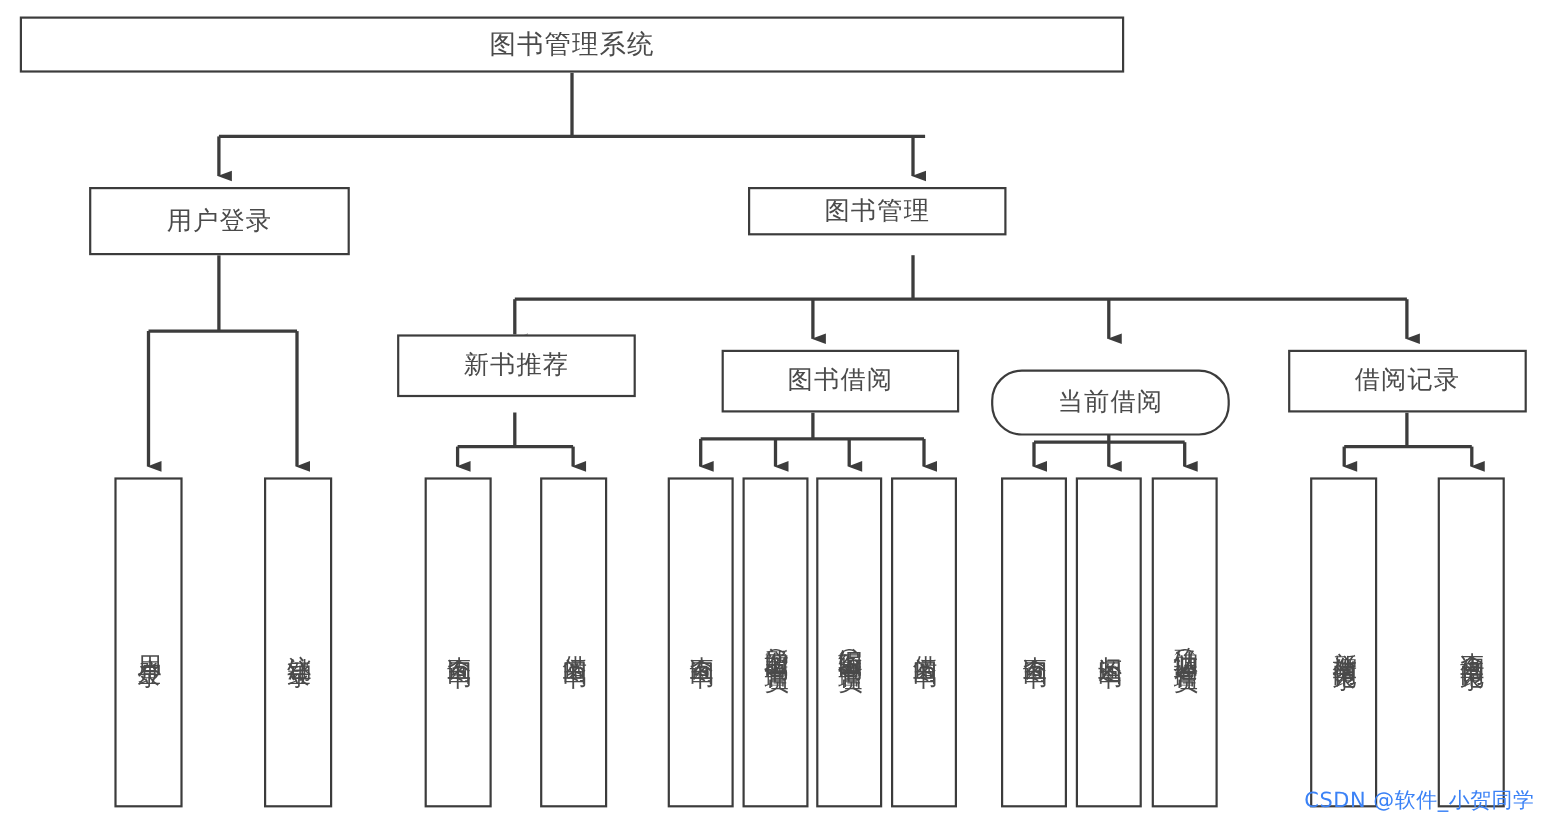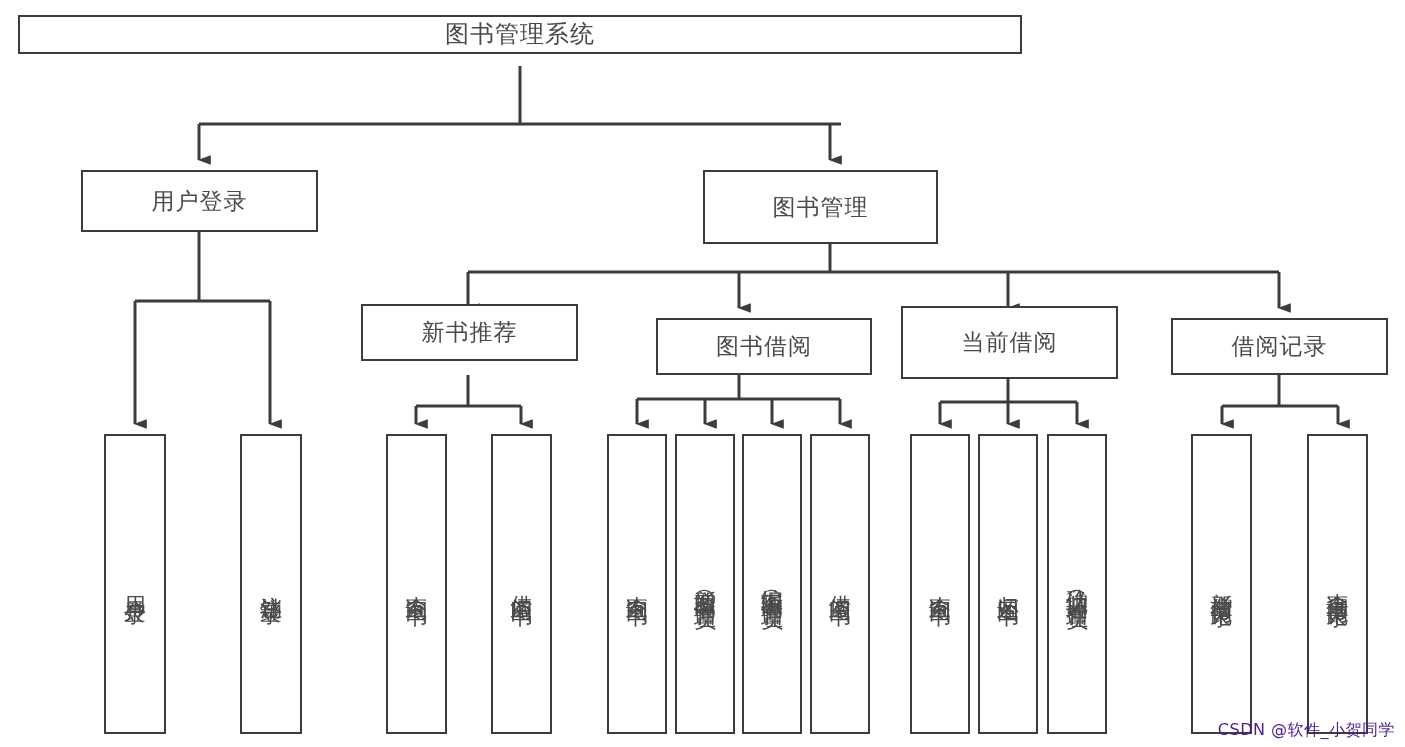--- a/index.html
+++ b/index.html
@@ -57,22 +57,22 @@
     writing-mode: vertical-rl;
     text-orientation: upright;
     white-space: nowrap;
     line-height: 1.1;
     letter-spacing: 3px;
   }
   .watermark {
     position: absolute;
     right: 10px;
     bottom: 6px;
-    font-size: 16px;
-    color: #4c1d95;
+    font-size: 19px;
+    color: #3b82f6;
     letter-spacing: 0.5px;
     white-space: nowrap;
   }
 </style>
 </head>
 <body>
 
 <div id="canvas">
 
   <svg class="wires" viewBox="0 0 1405 747" xmlns="http://www.w3.org/2000/svg">
@@ -119,41 +119,41 @@
       <path d="M1008,402 L1008,424" marker-end="url(#arw)"></path>
       <path d="M1077,402 L1077,424" marker-end="url(#arw)"></path>
 
       <path d="M1279,375 L1279,406"></path>
       <path d="M1222,406 L1338,406"></path>
       <path d="M1222,406 L1222,424" marker-end="url(#arw)"></path>
       <path d="M1338,406 L1338,424" marker-end="url(#arw)"></path>
     </g>
   </svg>
 
-  <div class="node h root" style="left:18px; top:15px; width:1004px; height:39px;">
+  <div class="node h root" style="left:18px; top:15px; width:1004px; height:51px;">
     <span>图书管理系统</span>
   </div>
 
   <div class="node h" style="left:81px; top:170px; width:237px; height:62px;">
     <span>用户登录</span>
   </div>
 
-  <div class="node h" style="left:703px; top:170px; width:235px; height:74px;">
+  <div class="node h" style="left:680px; top:170px; width:235px; height:44px;">
     <span>图书管理</span>
   </div>
 
   <div class="node h" style="left:361px; top:304px; width:217px; height:57px;">
     <span>新书推荐</span>
   </div>
 
   <div class="node h" style="left:632px; top:318px; width:216px; height:57px;margin-left:24px;">
     <span>图书借阅</span>
   </div>
 
-  <div class="node h" style="left:901px; top:306px; width:217px; height:73px;">
+  <div class="node h" style="left:901px; top:336px; width:217px; height:60px;border-radius:28px;">
     <span>当前借阅</span>
   </div>
 
   <div class="node h" style="left:1171px; top:318px; width:217px; height:57px;">
     <span>借阅记录</span>
   </div>
 
   <div class="node v" style="left:104px; top:434px; width:62px; height:300px;">
     <span class="vtext">用户登录</span>
   </div>

